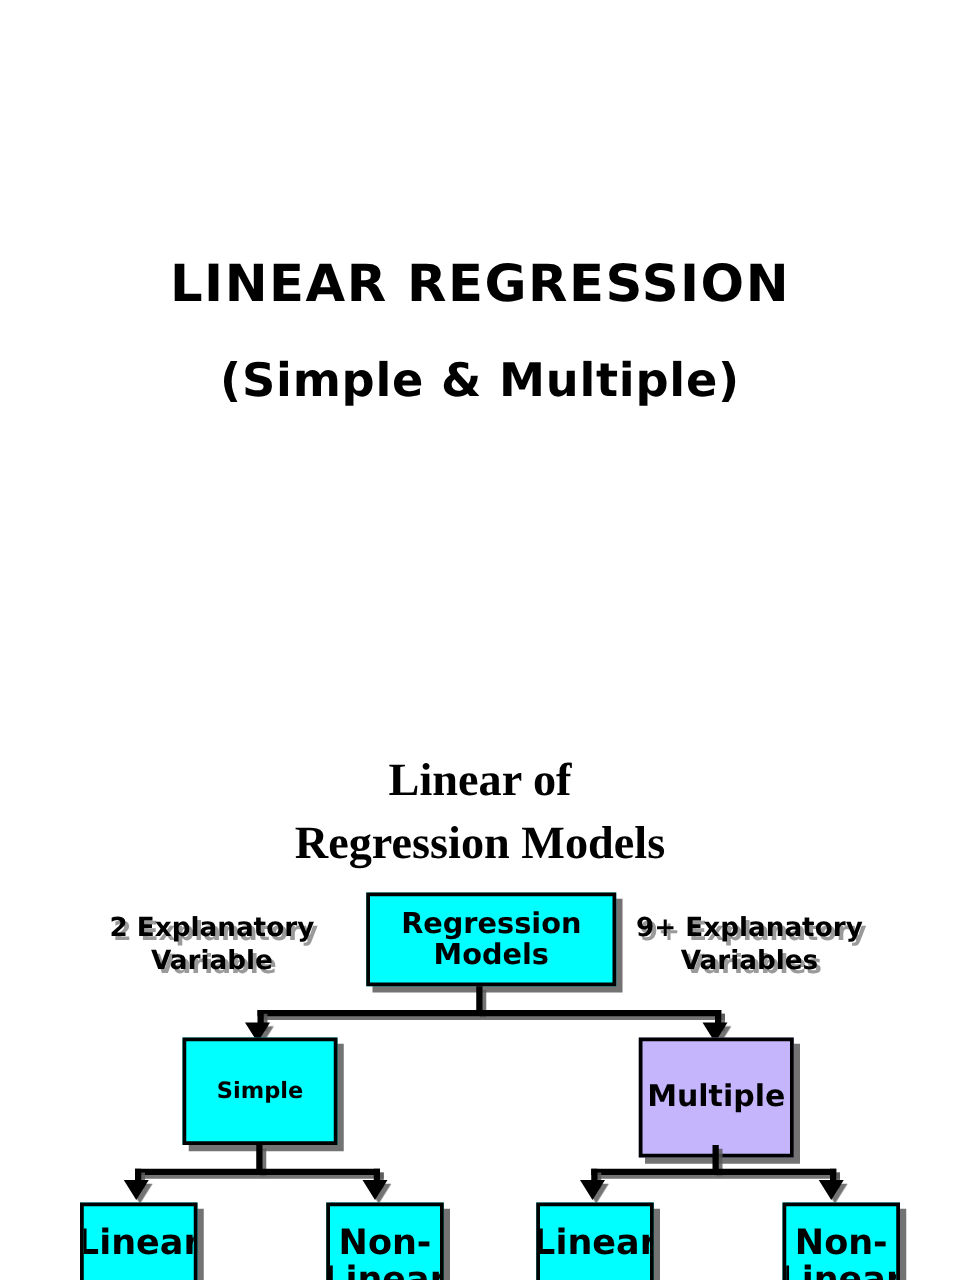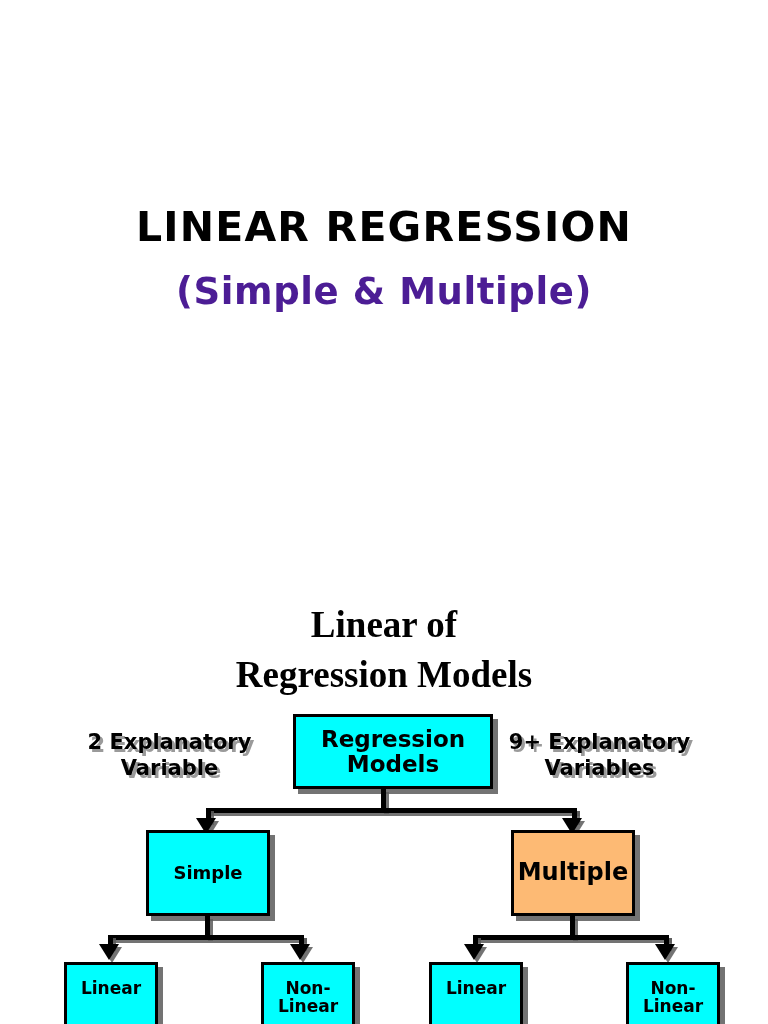--- a/index.html
+++ b/index.html
@@ -38,26 +38,26 @@
   .title-main {
     font-family: "DejaVu Sans", sans-serif;
     font-weight: 700;
     font-size: 41px;
     letter-spacing: 1.2px;
     color: #000000;
     line-height: 1.05;
     white-space: nowrap;
   }
   .title-sub {
-    margin-top: 24px;
+    margin-top: 37px;
     font-family: "DejaVu Sans", sans-serif;
     font-weight: 700;
     font-size: 37px;
     letter-spacing: 0.6px;
-    color: #4c1d95;
+    color: #000000;
     line-height: 1.05;
     white-space: nowrap;
   }
 
   
   .diagram-heading {
     position: absolute;
     left: 0;
     top: 600px;
     width: 768px;
@@ -112,35 +112,35 @@
     top: 830px;
     width: 124px;
     height: 86px;
   }
   #node-simple .node-label { font-size: 18px; }
 
   #node-multiple {
     left: 511px;
     top: 830px;
     width: 124px;
-    height: 86px;
-    background: #fdba74;
+    height: 96px;
+    background: #c4b5fd;
   }
   #node-multiple .node-label { font-size: 24px; }
 
   
   .leaf {
     position: absolute;
     top: 962px;
     width: 94px;
     height: 86px;
     align-items: flex-start;
     padding-top: 14px;
   }
-  .leaf .node-label { font-size: 17px; }
+  .leaf .node-label { font-size: 28px; }
 
   #leaf-simple-linear      { left: 64px; }
   #leaf-simple-nonlinear   { left: 261px; }
   #leaf-multiple-linear    { left: 429px; }
   #leaf-multiple-nonlinear { left: 626px; }
 
   
   .side-label {
     position: absolute;
     font-family: "DejaVu Sans", sans-serif;

